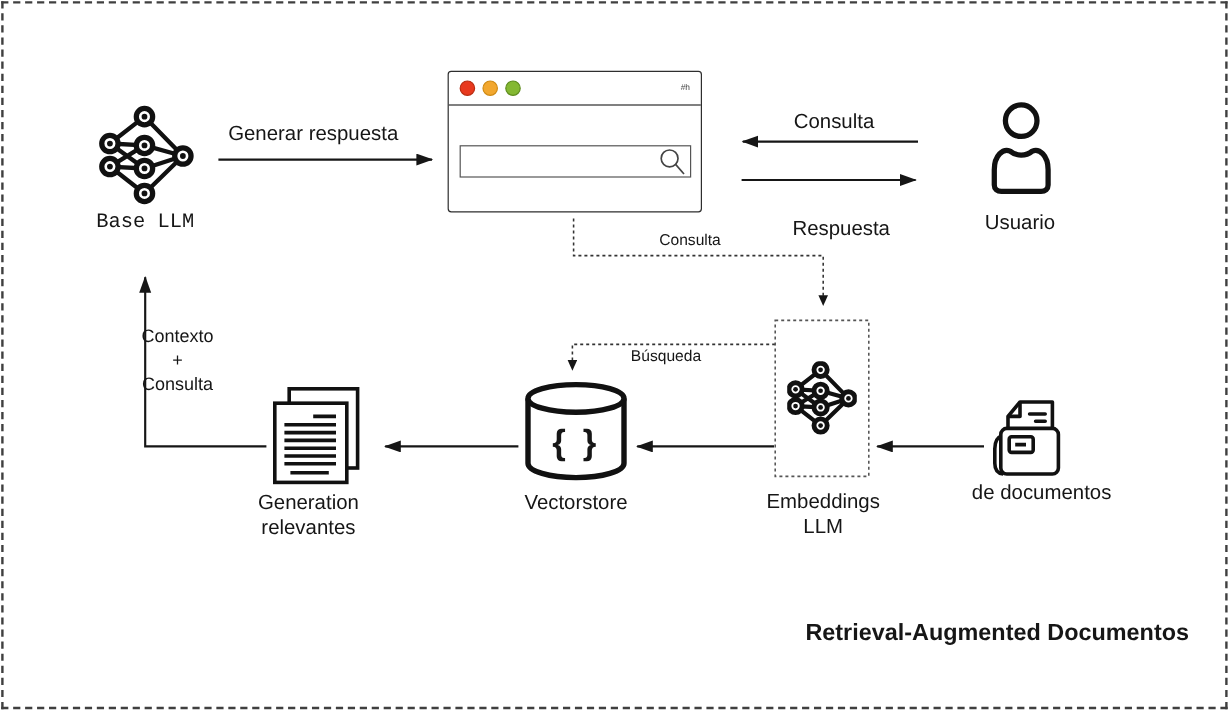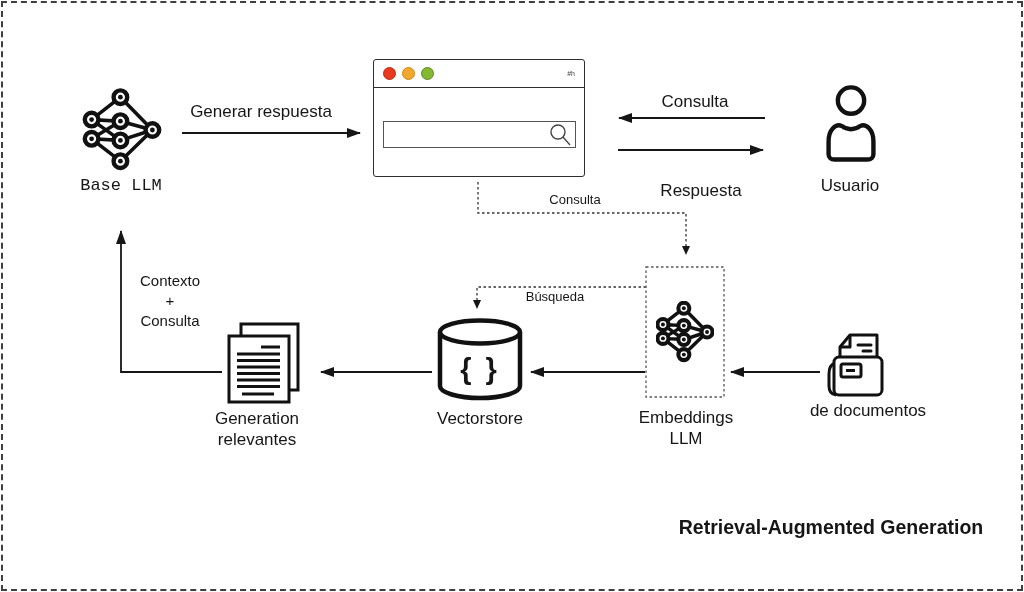--- a/index.html
+++ b/index.html
@@ -173,19 +173,19 @@
     <path d="M35,25 H54"></path>
     <path d="M11,32 H54 M11,38.5 H54 M11,45 H54 M11,51.5 H54 M11,58 H54 M11,64.5 H54"></path>
     <path d="M16,72 H48"></path>
   </g>
 </svg>
 <div class="lbl" style="left:257px;top:408px;">
   <div>Generation</div>
   <div>relevantes</div>
 </div>
 
-<div class="lbl mid" style="left:170px;top:271px;">
+<div class="lbl mid" style="left:148px;top:271px;">
   <div>Contexto</div>
   <div>+</div>
   <div>Consulta</div>
 </div>
 
-<div class="title" style="left:831px;top:516px;">Retrieval-Augmented Generation</div>
+<div class="title" style="left:831px;top:516px;">Retrieval-Augmented Documentos</div>
 
 </body></html>

